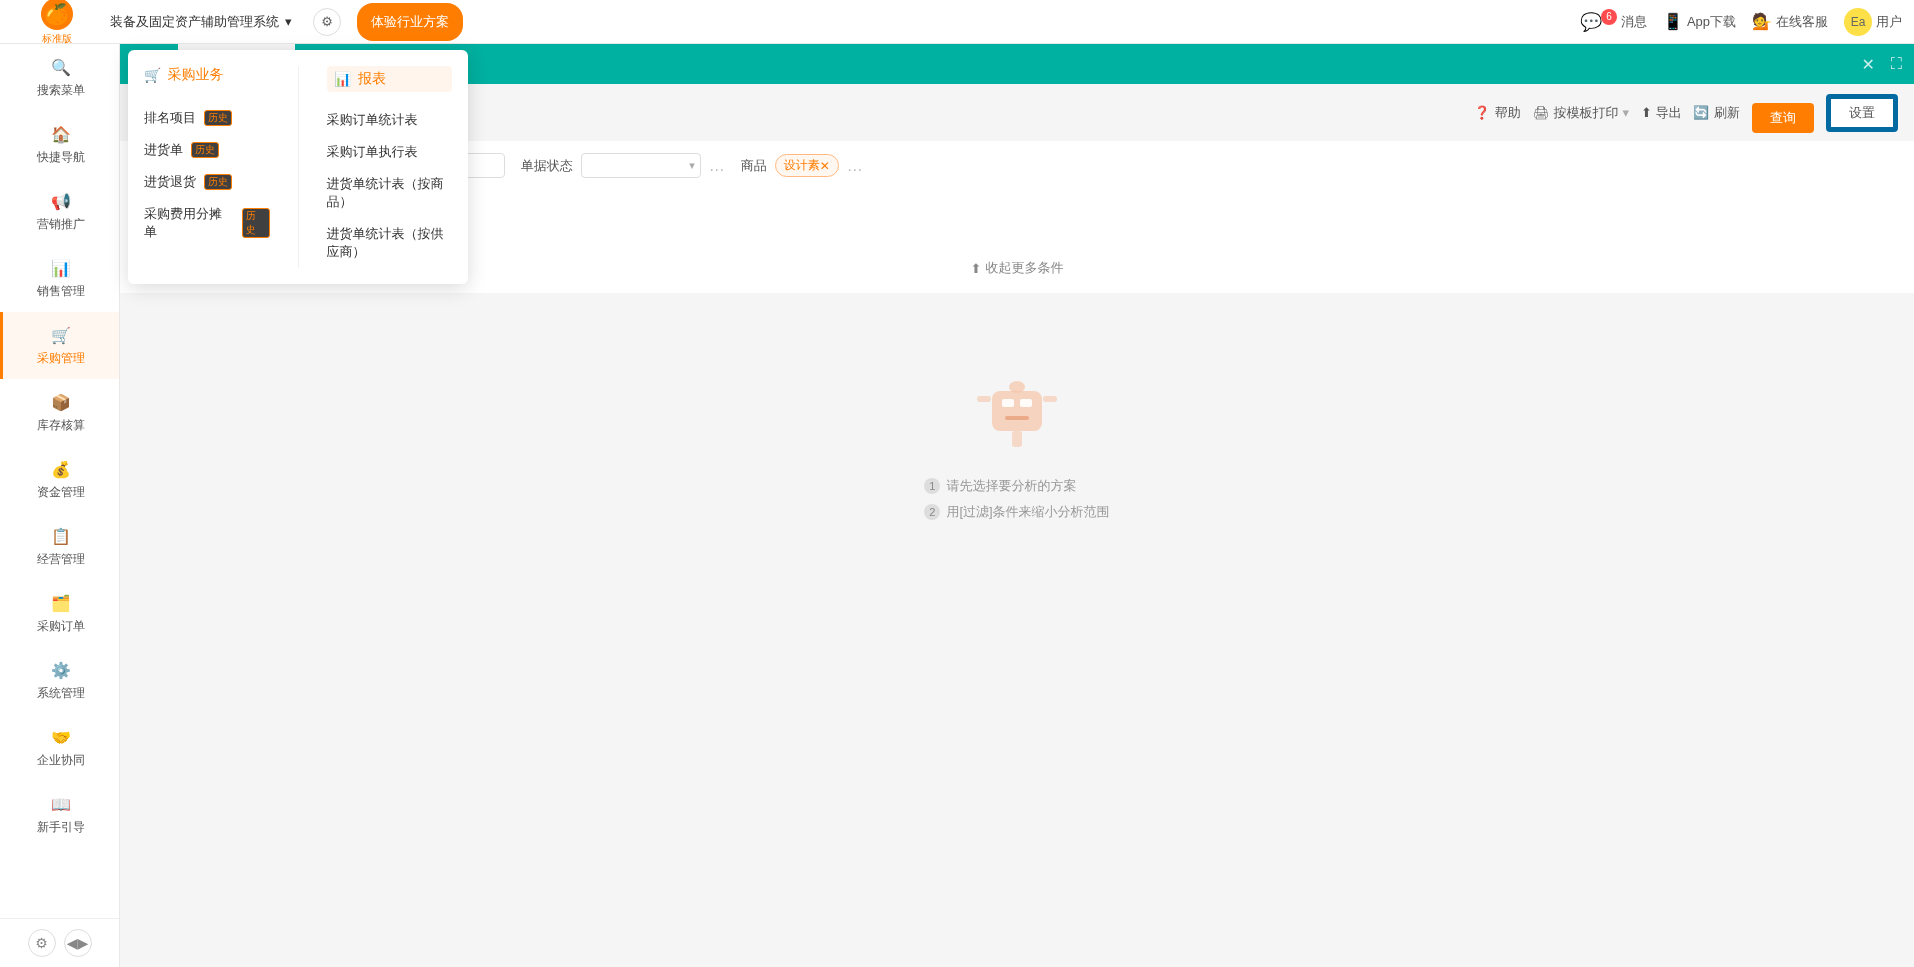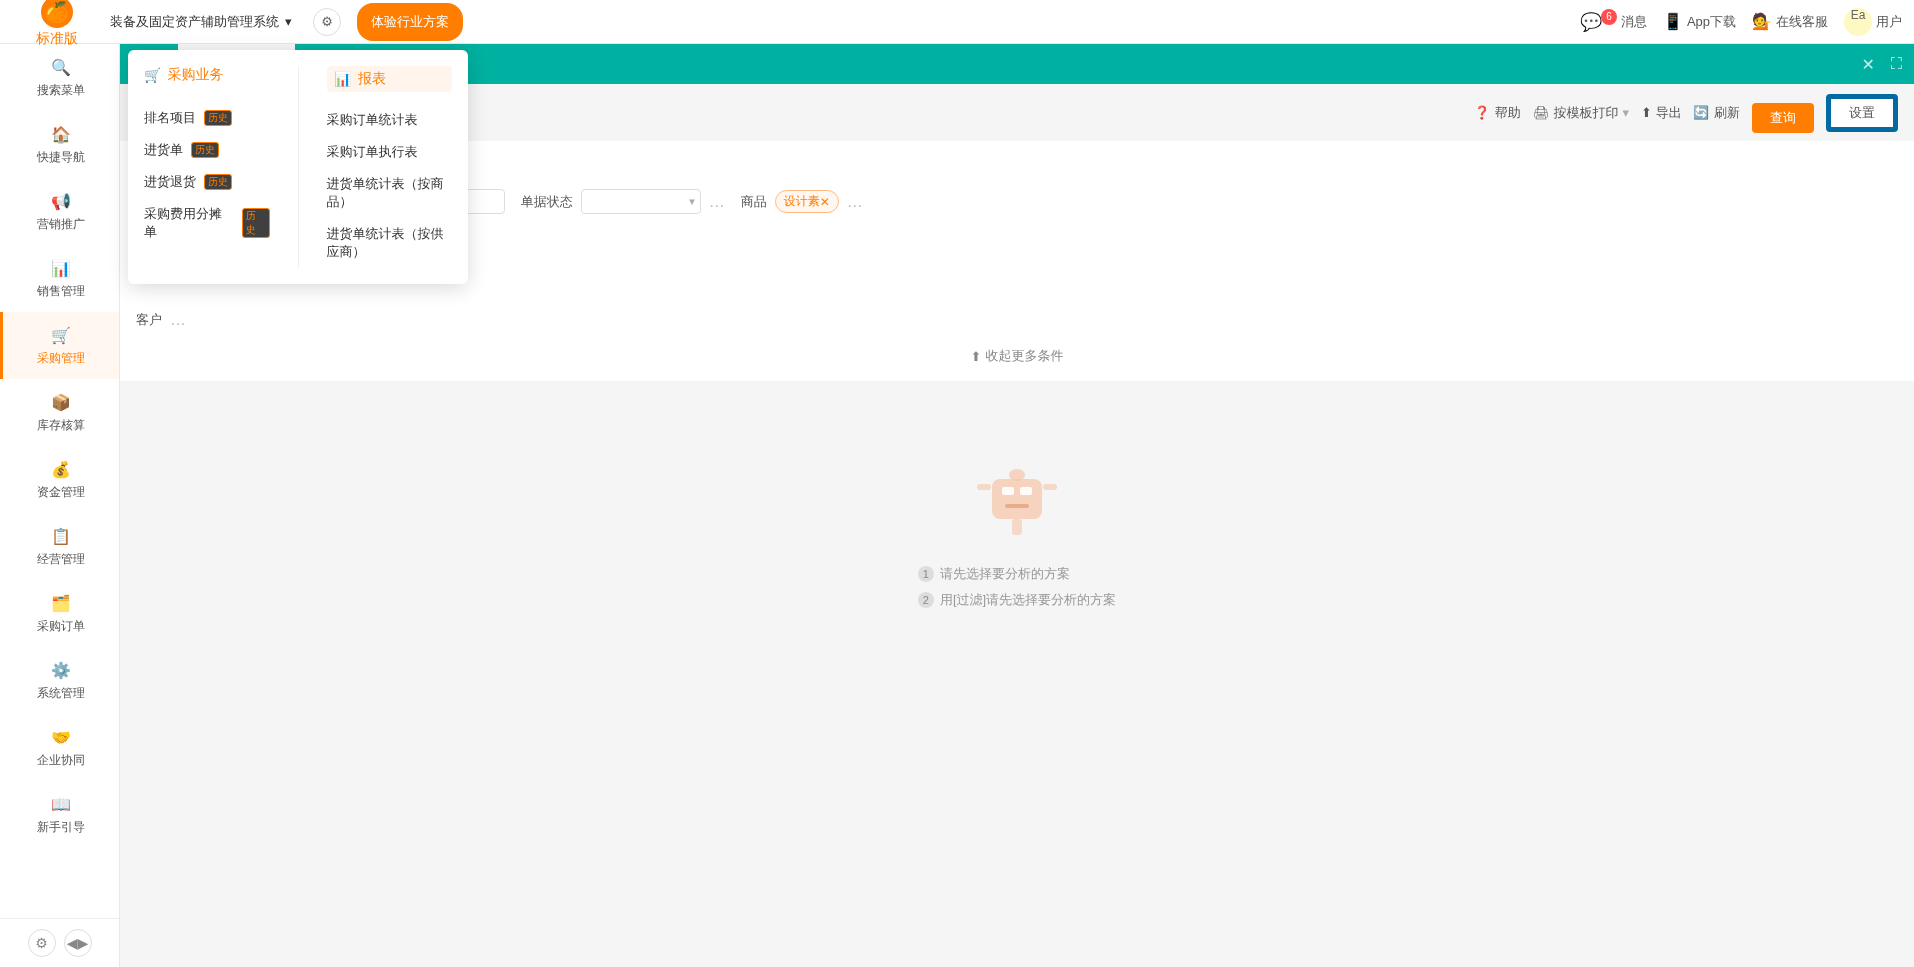--- a/index.html
+++ b/index.html
@@ -30,21 +30,21 @@
       background: #ff7d00;
       border-radius: 50%;
       display: flex;
       align-items: center;
       justify-content: center;
       color: #fff;
       font-size: 18px;
       font-weight: bold;
     }
     .logo-text {
-      font-size: 14px;
+      font-size: 10px;
       color: #ff7d00;
       margin-top: 2px;
     }
     .topbar-system {
       display: flex;
       align-items: center;
       gap: 6px;
       color: #333;
       font-size: 13px;
       flex: 1;
@@ -98,22 +98,22 @@
       height: 16px;
       display: inline-flex;
       align-items: center;
       justify-content: center;
       margin-left: -6px;
       margin-top: -10px;
     }
     .avatar {
       width: 28px; height: 28px;
       border-radius: 50%;
-      background: #fef9c3;
-      display: flex; align-items: flex-start; justify-content: center;
+      background: #fde047;
+      display: flex; align-items: center; justify-content: center;
       font-size: 12px;
       color: #666;
     }
 
     
     .main-layout {
       display: flex;
       height: calc(100vh - 44px);
     }
 
@@ -268,21 +268,20 @@
       background: #fff;
       margin: 0 0 8px 0;
       padding: 12px 16px;
     }
     .filter-row {
       display: flex;
       align-items: center;
       gap: 16px;
       margin-bottom: 10px;
       flex-wrap: wrap;
-      margin-top: 36px;
     }
     .filter-item {
       display: flex;
       align-items: center;
       gap: 8px;
     }
     .filter-label {
       color: #555;
       font-size: 13px;
       white-space: nowrap;
@@ -653,21 +652,21 @@
             <rect x="45" y="70" width="10" height="16" rx="3" fill="#f5c5a8" opacity="0.6"></rect>
           </svg>
         </div>
         <div class="empty-tips">
           <p>
             <span class="tip-num">1</span>
             <span>请先选择要分析的方案</span>
           </p>
           <p>
             <span class="tip-num">2</span>
-            <span>用[过滤]请先选择要分析的方案</span>
+            <span>用[过滤]条件来缩小分析范围</span>
           </p>
         </div>
       </div>
 
     </div>
 
   </div>
 </div>
 
 <div class="dropdown-overlay" style="pointer-events:none;"></div>

